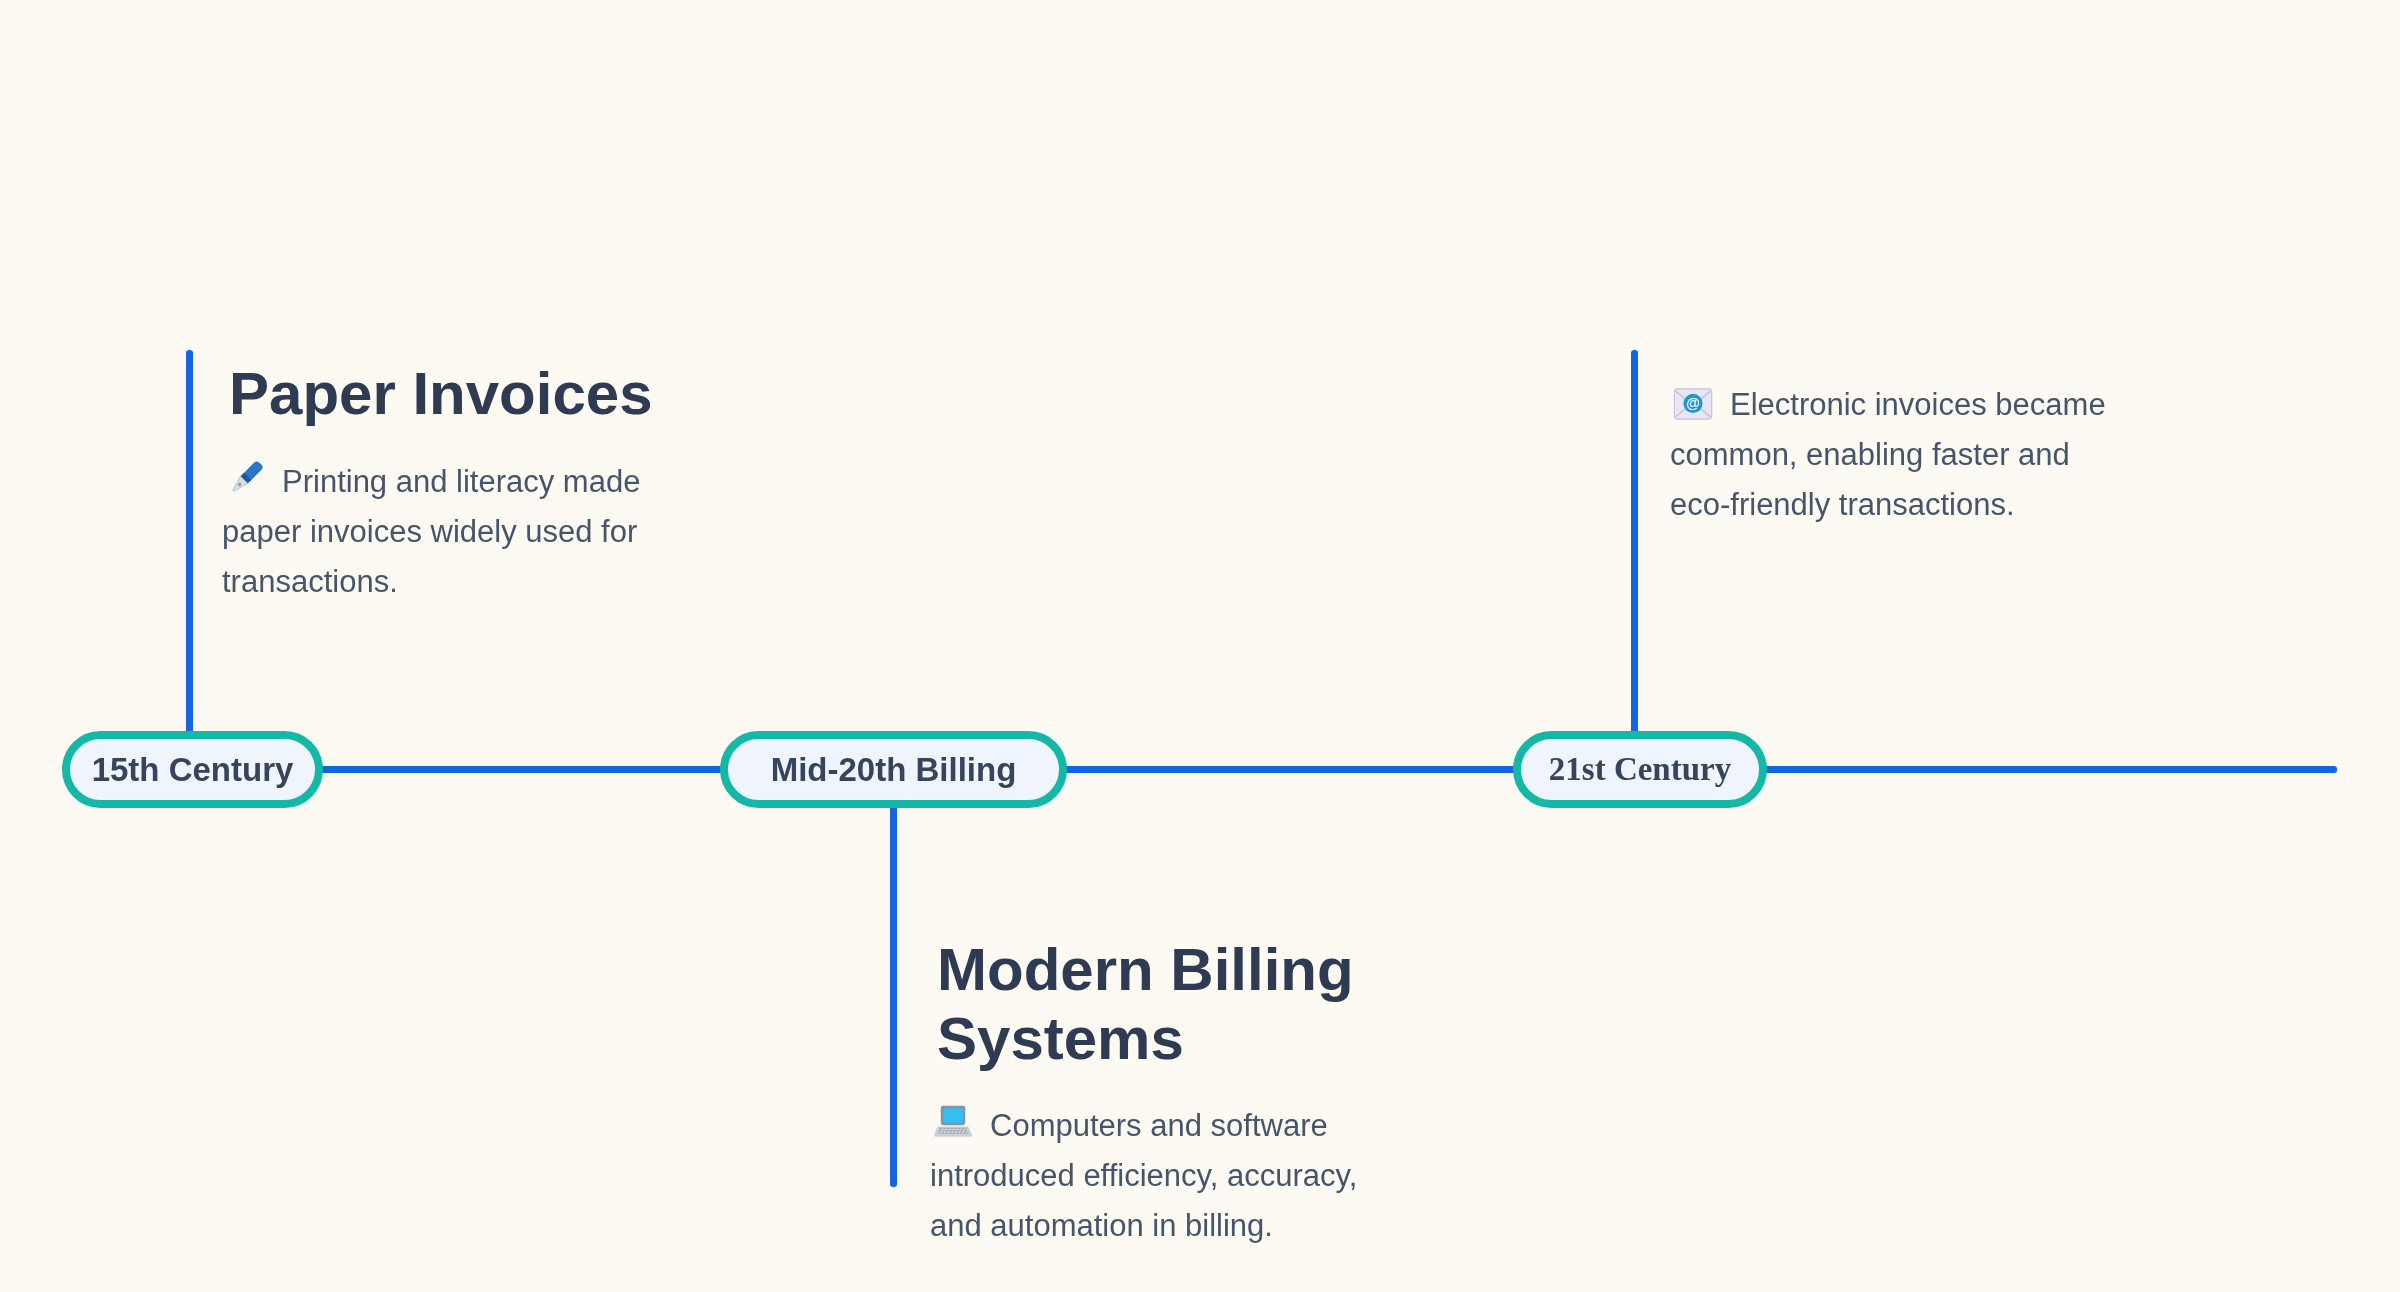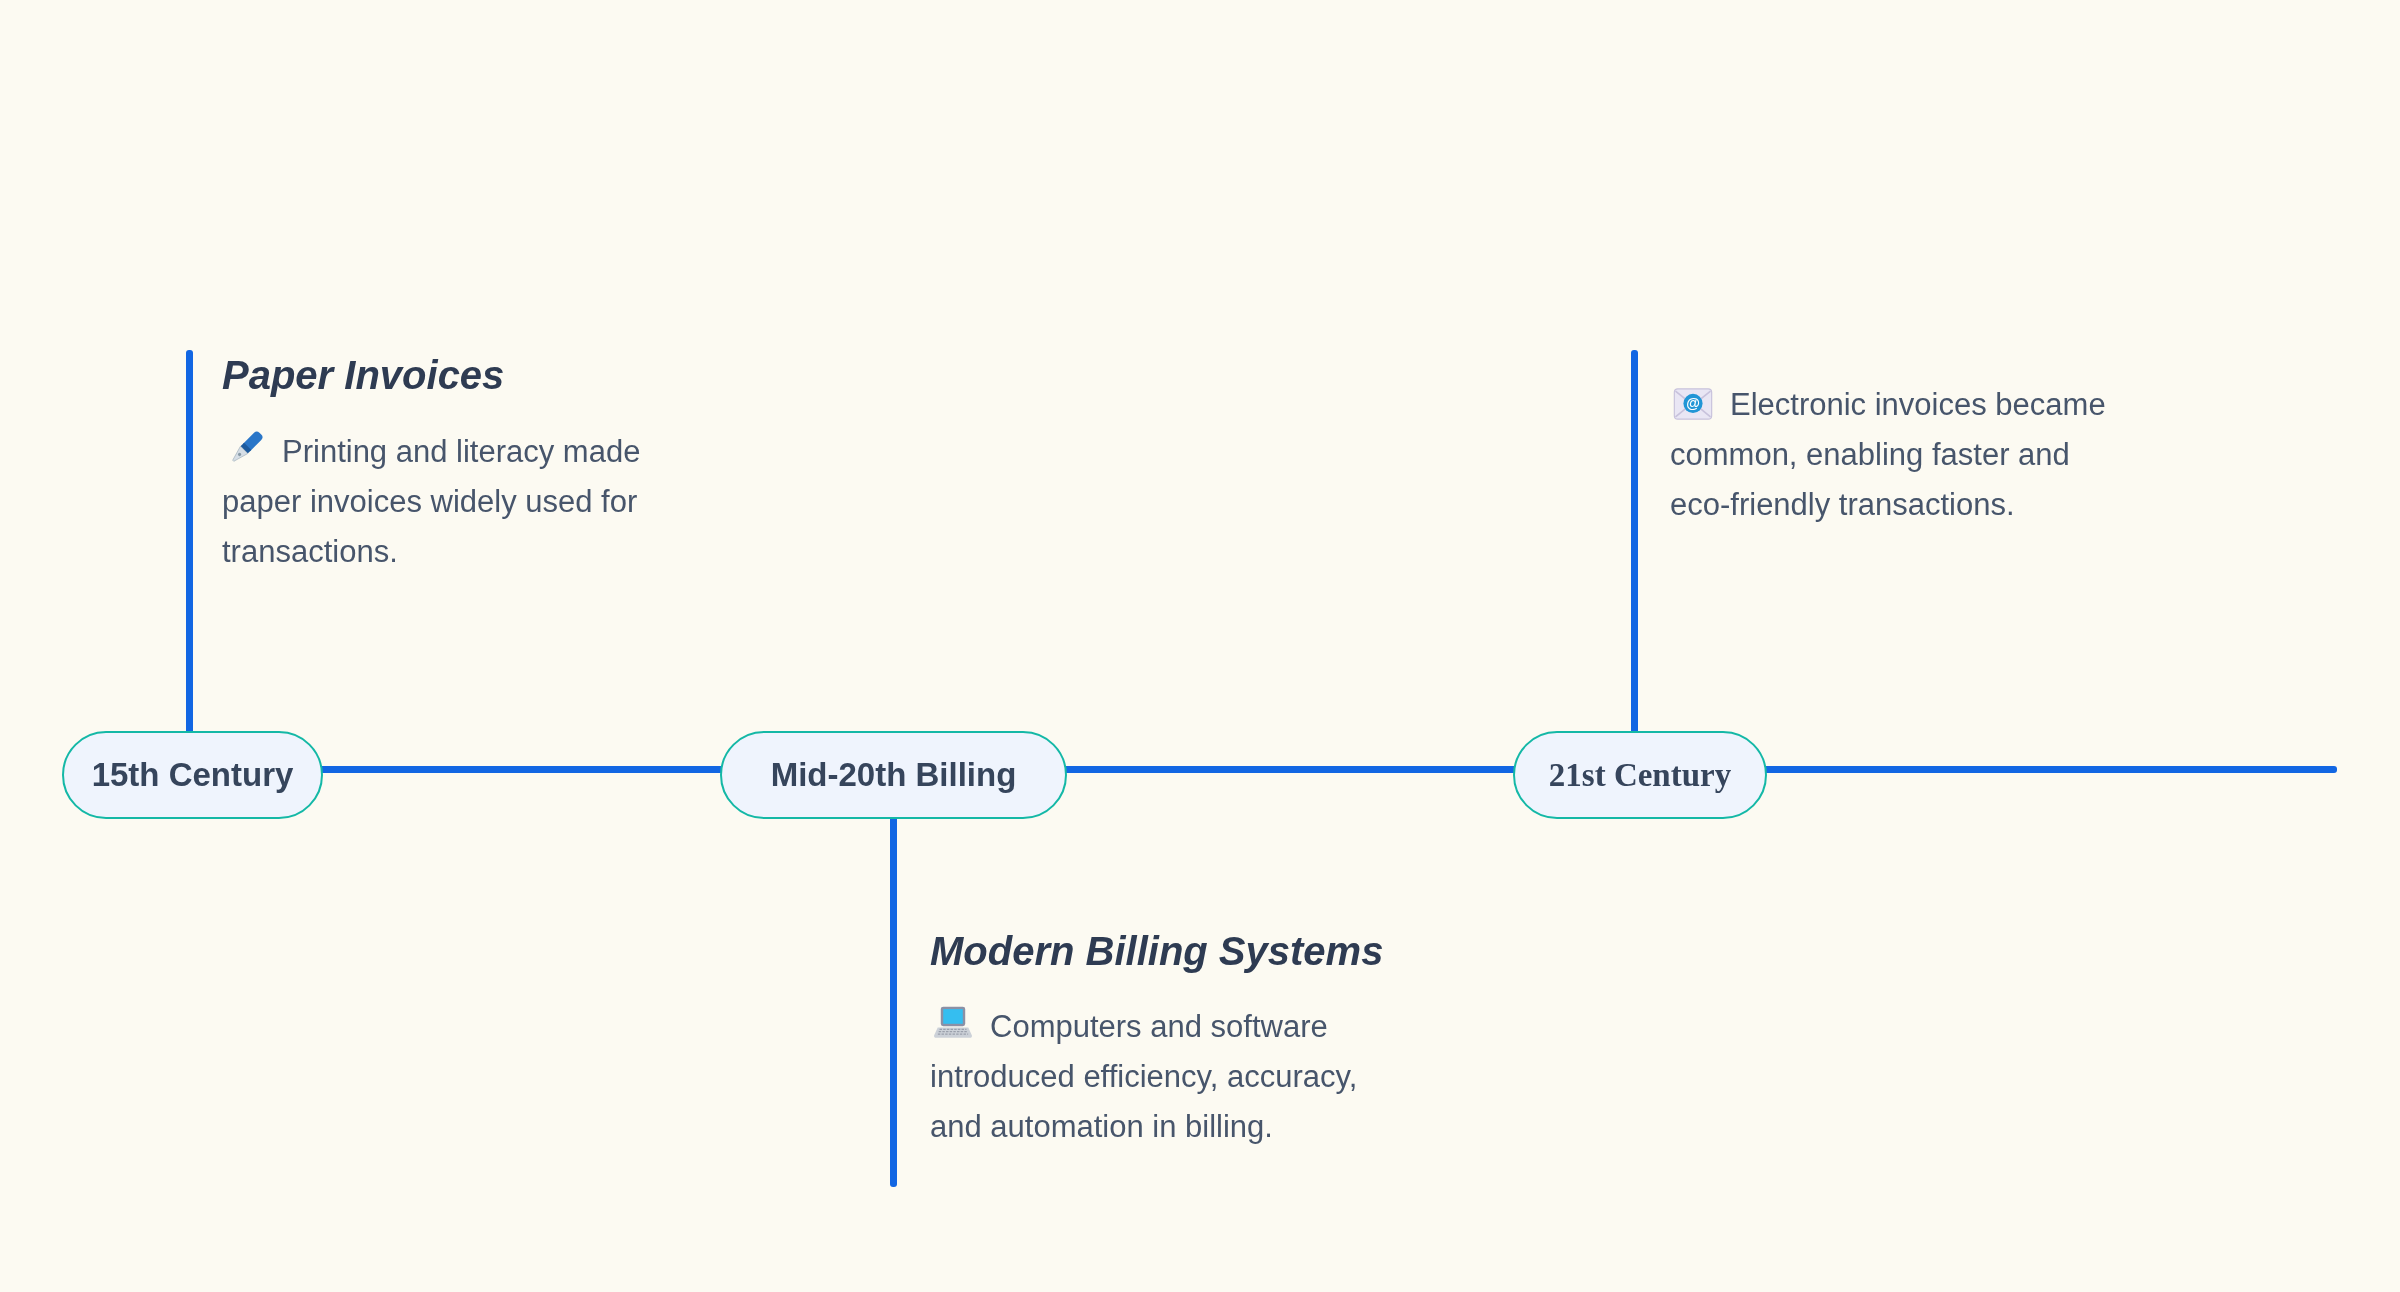--- a/index.html
+++ b/index.html
@@ -46,24 +46,24 @@
     border-radius: 3px;
     z-index: 1;
   }
   .v-paper   { left: 186px;  top: 350px; height: 420px; }
   .v-modern  { left: 890px;  top: 769px; height: 418px; }
   .v-ebill   { left: 1631px; top: 350px; height: 420px; }
   
   .pill {
     position: absolute;
     top: 731px;
-    height: 88px;
+    height: 77px;
     box-sizing: border-box;
     background: #EFF4FD;
-    border: 2px solid #14b8a6;
+    border: 8px solid #14b8a6;
     border-radius: 999px;
     display: flex;
     align-items: center;
     justify-content: center;
     z-index: 2;
   }
   .pill span {
     font-size: 33px;
     font-weight: 700;
     color: #36455C;
@@ -74,26 +74,25 @@
   .pill-21st  { left: 1513px; width: 254px; font-family: Liberation Serif, serif; }
   
   .block {
     position: absolute;
     width: 560px;
   }
   .block-paper  { left: 222px;  top: 352px; }
   .block-modern { left: 930px;  top: 928px; }
   .block-ebill  { left: 1670px; top: 352px; }
   .block h2 {
-    margin: 0;
-    font-size: 40px;
+    margin: 7px;
+    font-size: 60px;
     font-weight: 700;
     color: #2E3B52;
     line-height: 1.15;
-    font-style: italic;
   }
   .block p {
     margin: 28px 0 0 0;
     font-size: 31px;
     font-weight: 400;
     color: #47556B;
     line-height: 50px;
   }
   .desc { white-space: pre-line; }
   .icon {

